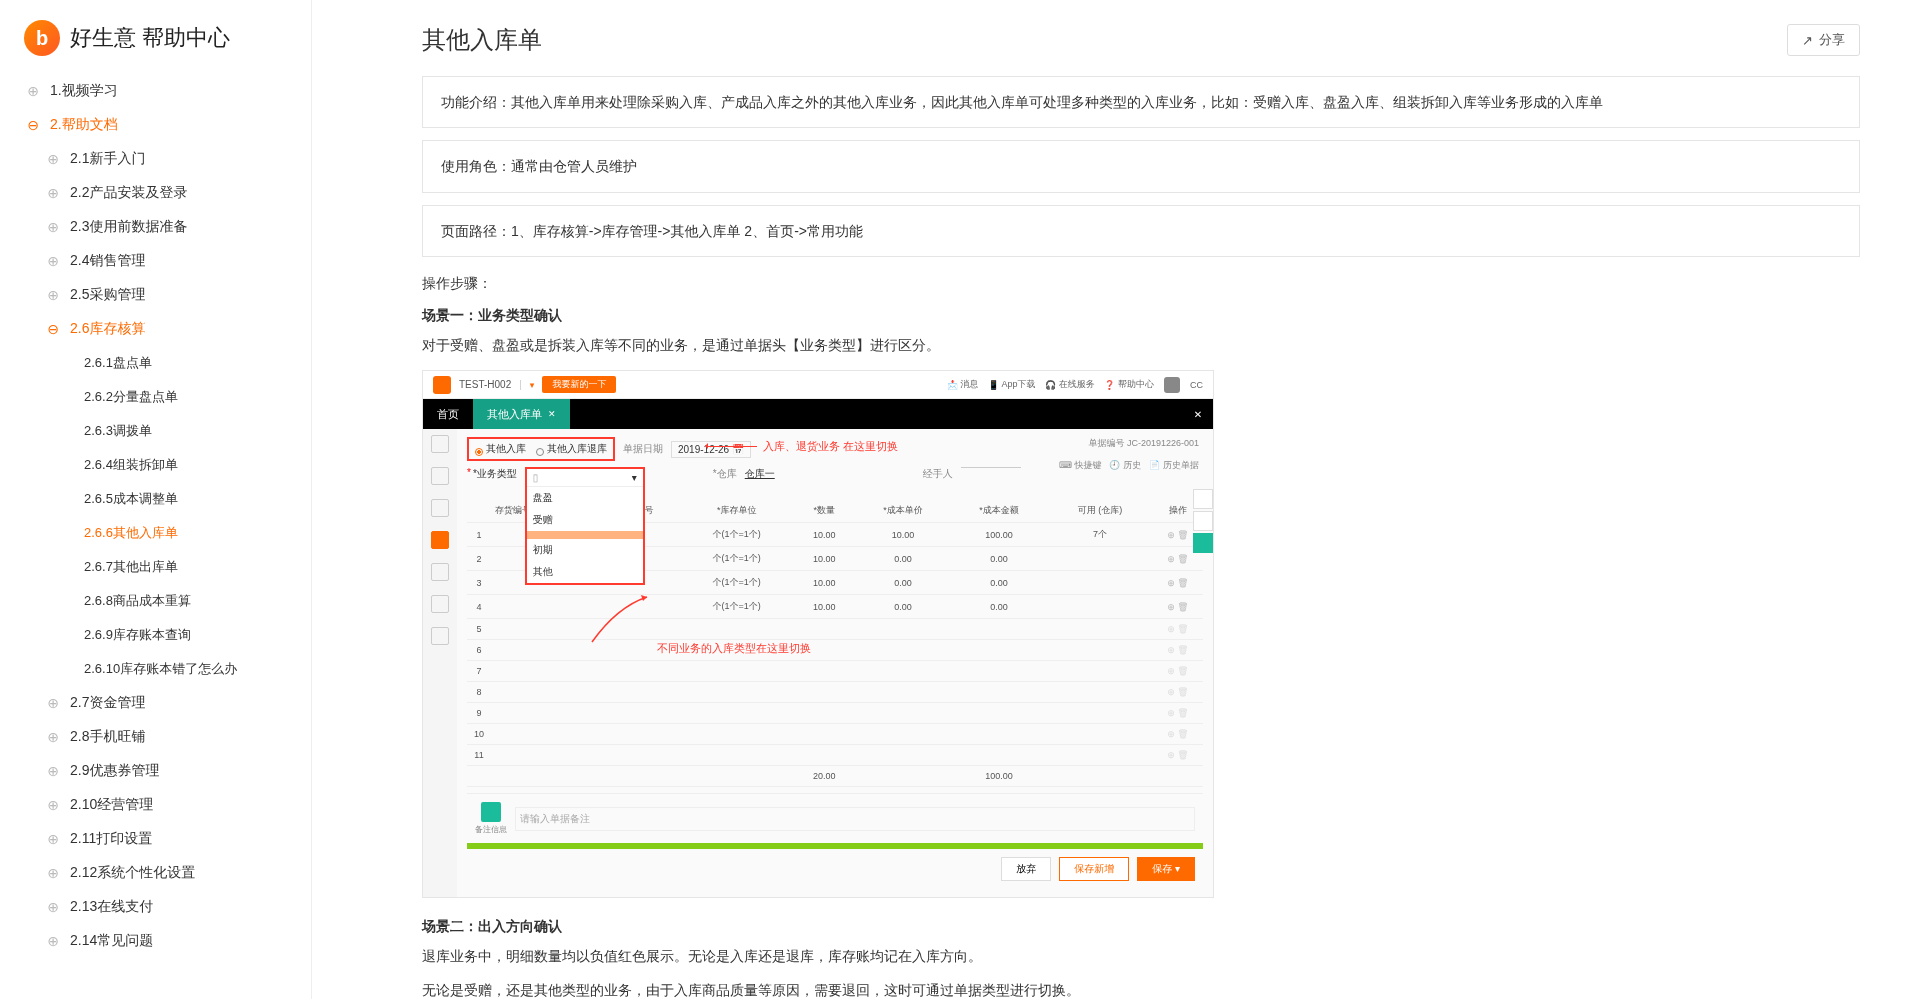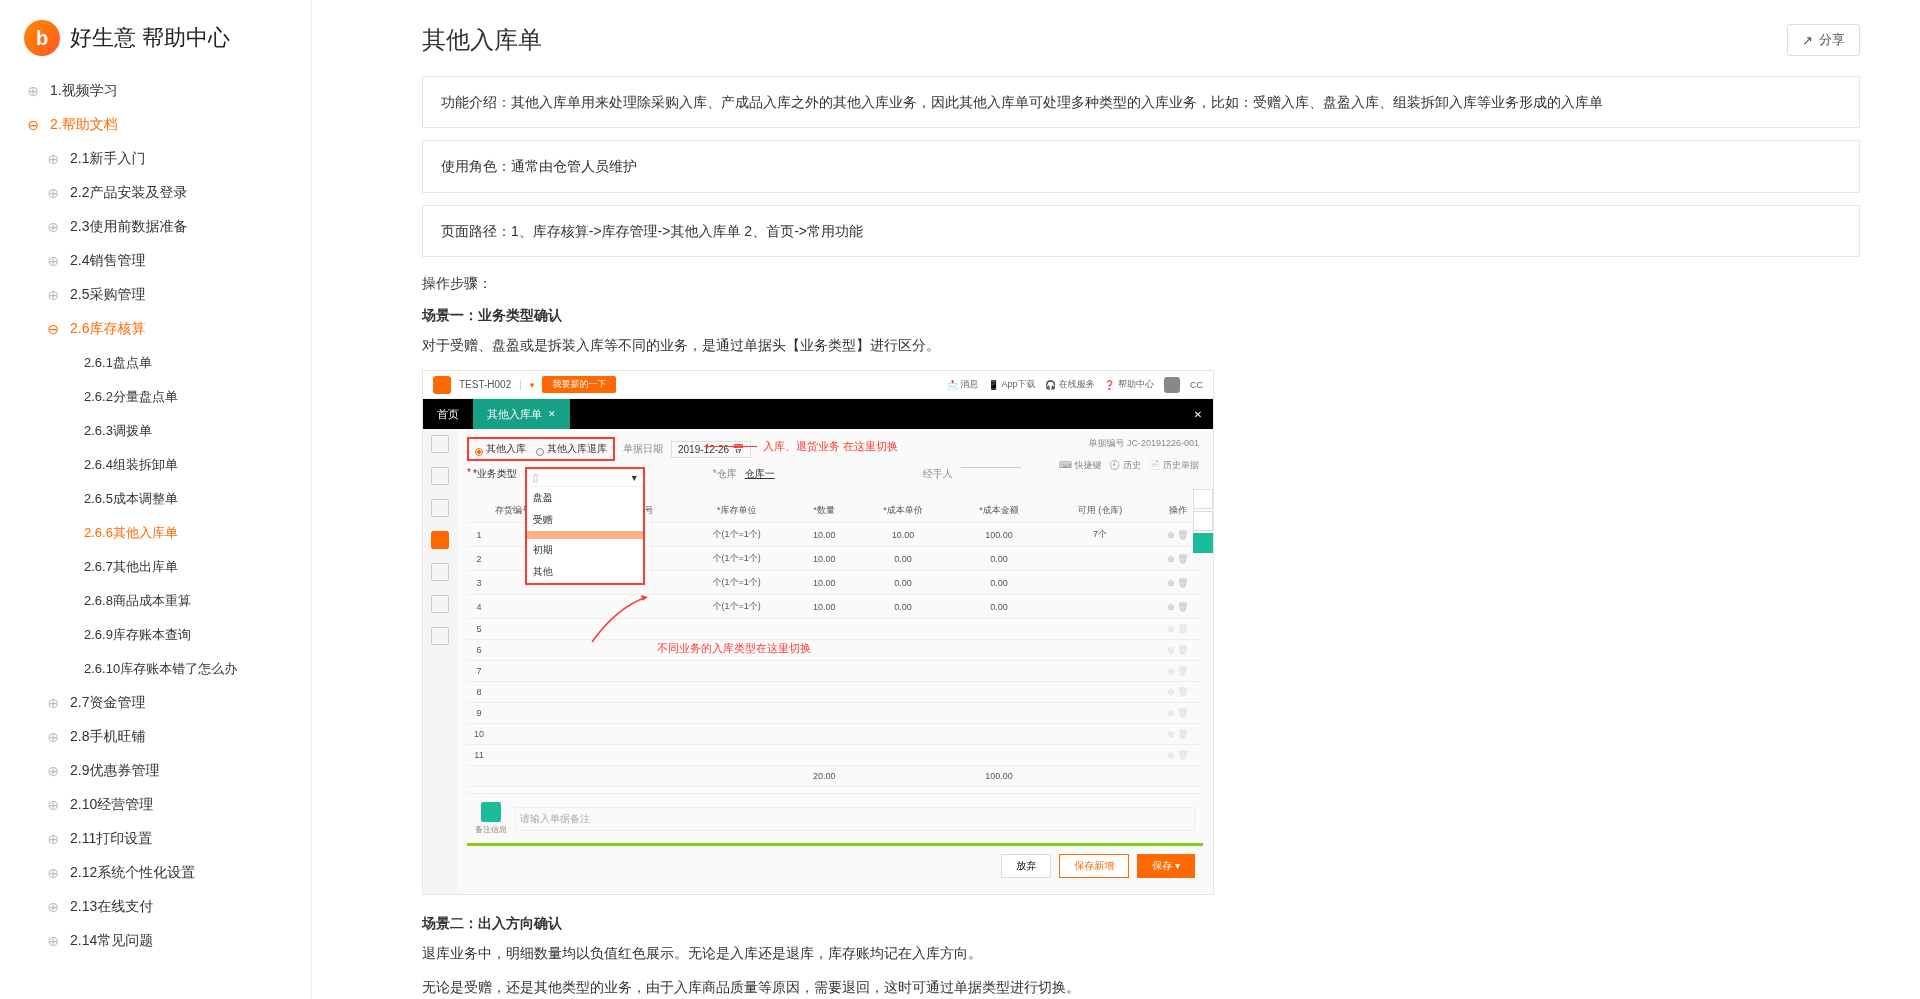--- a/index.html
+++ b/index.html
@@ -59,21 +59,21 @@
 .ss-dropdown-item.hl { background: #ffb380; }
 .ss-table { width: 100%; border-collapse: collapse; margin-top: 4px; font-size: 9px; }
 .ss-table th, .ss-table td { border-bottom: 1px solid #eee; padding: 5px 4px; text-align: center; color: #555; }
 .ss-table th { background: #fafafa; font-weight: normal; }
 .ss-rightbar { position: absolute; right: 0; top: 60px; width: 20px; display: flex; flex-direction: column; }
 .ss-rightbar-btn { width: 20px; height: 20px; border: 1px solid #ddd; margin-bottom: 2px; background: #fff; }
 .ss-rightbar-btn.green { background: #1abc9c; border-color: #1abc9c; }
 .ss-memo { display: flex; align-items: center; gap: 8px; padding: 8px; border-top: 1px solid #eee; margin-top: 6px; }
 .ss-memo-icon { width: 20px; height: 20px; background: #1abc9c; border-radius: 2px; }
 .ss-memo-input { flex: 1; border: 1px solid #eee; padding: 4px; font-size: 10px; color: #aaa; }
-.ss-footer { display: flex; justify-content: flex-end; gap: 8px; padding: 8px; border-top: 3px solid #84cc16; }
+.ss-footer { display: flex; justify-content: flex-end; gap: 8px; padding: 8px; border-top: 6px solid #84cc16; }
 .ss-btn { padding: 4px 14px; border: 1px solid #ddd; font-size: 10px; background: #fff; }
 .ss-btn.outline { border-color: #ff6a00; color: #ff6a00; }
 .ss-btn.primary { background: #ff6a00; color: #fff; border-color: #ff6a00; }
 .ss-doc-no { position: absolute; right: 14px; top: 8px; font-size: 9px; color: #888; }
 .ss-toolbar-right { position: absolute; right: 14px; top: 30px; display: flex; gap: 8px; font-size: 9px; color: #888; justify-content: space-between; }
 .ss-red-arrow2 { position: absolute; width: 70px; height: 50px; left: 130px; top: 168px; }
 .ss-red-arrow2 svg { overflow: visible; }
 </style>
 </head>
 <body>

